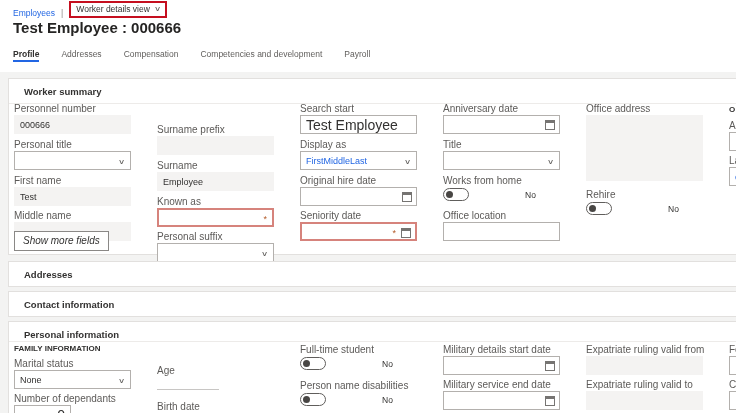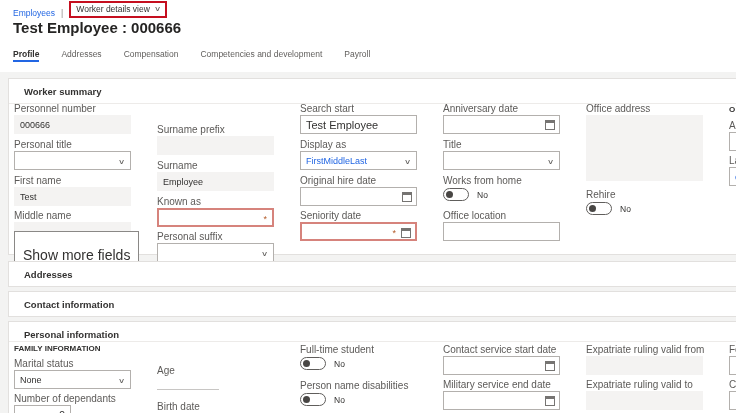--- a/index.html
+++ b/index.html
@@ -32,36 +32,36 @@
 
   
   .fld { position:absolute; width:117px; }
   .fld-label { font-size:10px; color:#5c5a58; height:10px; white-space:nowrap; }
   .fld-group-header { font-size:8px; font-weight:bold; color:#323130; white-space:nowrap; }
   .box { position:relative; margin-top:2px; height:19px; font-size:9px; color:#323130; display:flex; align-items:center; padding:0 5px; white-space:nowrap; }
   .box.edit { background:#ffffff; border:1px solid #b3b0ad; }
   .box.readonly { background:#f4f3f2; border:1px solid transparent; }
   .box.required { border:2px solid #d6837c; }
   .box.tall { height:66px; align-items:flex-start; padding-top:3px; }
-  .box input { border:none; outline:none; width:100%; font-size:11px; font-family:inherit; color:#323130; background:transparent; padding:0; }
+  .box input { border:none; outline:none; width:100%; font-size:14px; font-family:inherit; color:#323130; background:transparent; padding:0; }
   .box input.num { text-align:right; }
   .box .chev { position:absolute; right:6px; top:6px; }
   .link-val { color:#2266e3; }
   .req-star { color:#b35b28; font-size:9px; position:absolute; right:5px; top:4px; }
   .req-star.before-cal { right:19px; }
   .cal-icon { position:absolute; right:4px; top:4px; width:10px; height:10px; border:1px solid #767472; border-top:3px solid #767472; background:#fff; }
   .underline-field { margin-top:14px; width:62px; height:1px; background:#c8c6c4; }
 
   
-  .toggle-row { display:flex; align-items:center; margin-top:3px; }
+  .toggle-row { display:flex; align-items:center; margin-top:3px;gap:48px; }
   .toggle { position:relative; width:26px; height:13px; border:1px solid #605e5c; border-radius:7px; background:#fff; cursor:pointer; }
   .toggle .knob { position:absolute; left:2px; top:2px; width:7px; height:7px; border-radius:50%; background:#484644; }
   .toggle-val { font-size:8.5px; color:#323130; margin-left:8px; }
 
-  .btn { position:absolute; font-size:14px; color:#323130; background:#fff; border:1px solid #8a8886; padding:15px 8px 4px 8px; cursor:pointer; }
+  .btn { position:absolute; font-size:10px; color:#323130; background:#fff; border:1px solid #8a8886; padding:3px 8px 4px 8px; cursor:pointer;font-style:italic; }
 
   
   .c1 { left:5px; } .c2 { left:148px;margin-top:21px; } .c3 { left:291px; }
   .c4 { left:434px; } .c5 { left:577px; } .c6 { left:720px; }
 </style>
 </head>
 <body>
 
 <div class="page">
   <div class="cards-bg"></div>
@@ -277,21 +277,21 @@
       <div class="fld-label">Person name disabilities</div>
       <div class="toggle-row">
         <span class="toggle">
             <span class="knob"></span>
           </span>
         <span class="toggle-val">No</span>
       </div>
     </div>
 
     <div class="fld c4" style="top:22px">
-      <div class="fld-label">Contact service start date</div>
+      <div class="fld-label">Military details start date</div>
       <div class="box edit">
         <input value="" style="">
         <span class="cal-icon"></span>
       </div>
     </div>
     <div class="fld c4" style="top:57px">
       <div class="fld-label">Military service end date</div>
       <div class="box edit">
         <input value="" style="">
         <span class="cal-icon"></span>

